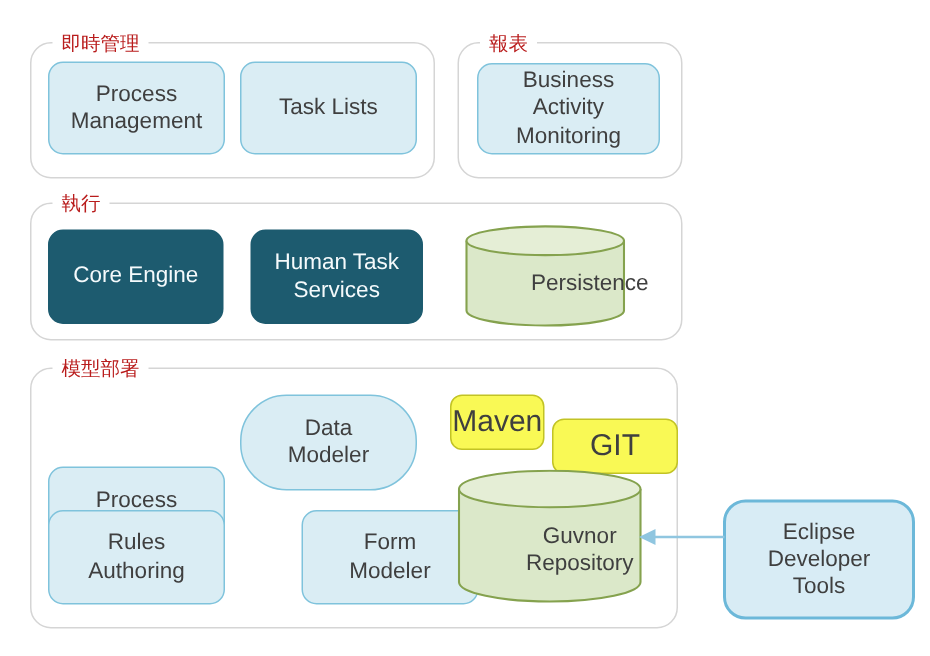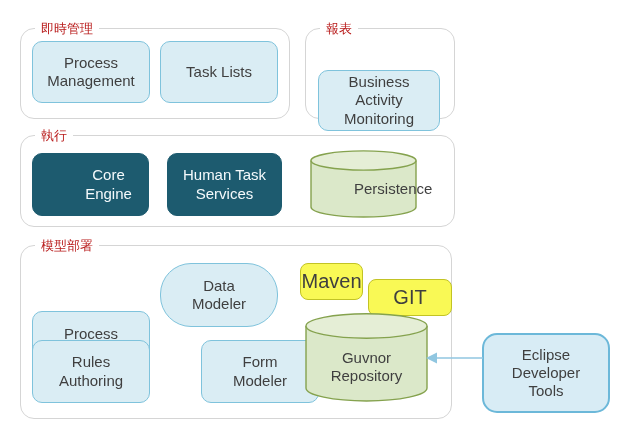--- a/index.html
+++ b/index.html
@@ -42,28 +42,28 @@
   <div class="box blue pad-s" style="left:32px; top:41px; width:118px; height:62px;">
     <span>Process Management</span>
   </div>
   <div class="box blue pad-s" style="left:160px; top:41px; width:118px; height:62px;">
     <span>Task Lists</span>
   </div>
 
   <div class="group" style="left:305px; top:28px; width:148px; height:89px;">
     <span class="group-label">報表</span>
   </div>
-  <div class="box blue pad-bam" style="left:318px; top:42px; width:122px; height:61px;margin-top:28px;">
+  <div class="box blue pad-bam" style="left:318px; top:42px; width:122px; height:61px;">
     <span>Business Activity Monitoring</span>
   </div>
 
   <div class="group" style="left:20px; top:135px; width:433px; height:90px;">
     <span class="group-label">執行</span>
   </div>
-  <div class="box dark pad-s" style="left:32px; top:153px; width:117px; height:63px;padding-left:44px;">
+  <div class="box dark pad-s" style="left:32px; top:153px; width:117px; height:63px;">
     <span>Core Engine</span>
   </div>
   <div class="box dark pad-m" style="left:167px; top:153px; width:115px; height:63px;">
     <span>Human Task Services</span>
   </div>
 
   <div class="cyl" style="left:310px; top:150px; width:107px; height:68px;">
     <svg width="107" height="68" viewBox="0 0 107 68">
       <path d="M 1 10.5 L 1 57 A 52.5 10 0 0 0 106 57 L 106 10.5" fill="#dbe8c9" stroke="#85a24e" stroke-width="1.4"></path>
       <ellipse cx="53.5" cy="10.5" rx="52.5" ry="9.6" fill="#e5eed6" stroke="#85a24e" stroke-width="1.4"></ellipse>
@@ -88,21 +88,21 @@
   <div class="box blue pad-l" style="left:160px; top:340px; width:118px; height:63px;margin-left:41px;">
     <span>Form Modeler</span>
   </div>
   <div class="box yellow" style="left:300px; top:263px; width:63px; height:37px;">
     <span>Maven</span>
   </div>
   <div class="box yellow" style="left:368px; top:279px; width:84px; height:37px;align-items:center;">
     <span>GIT</span>
   </div>
 
-  <div class="cyl" style="left:305px; top:313px; width:123px; height:89px;">
+  <div class="cyl" style="left:305px; top:313px; width:123px; height:89px;padding-left:40px;">
     <svg width="123" height="89" viewBox="0 0 123 89">
       <path d="M 1 13 L 1 75 A 60.5 13 0 0 0 122 75 L 122 13" fill="#dbe8c9" stroke="#85a24e" stroke-width="1.4"></path>
       <ellipse cx="61.5" cy="13" rx="60.5" ry="12.2" fill="#e5eed6" stroke="#85a24e" stroke-width="1.4"></ellipse>
     </svg>
     <div class="cyl-label" style="top:36px;">
       <span style="width:92px;">Guvnor Repository</span>
     </div>
   </div>
 
   <div class="box eclipse pad-m" style="left:482px; top:333px; width:128px; height:80px;text-align:center;">

